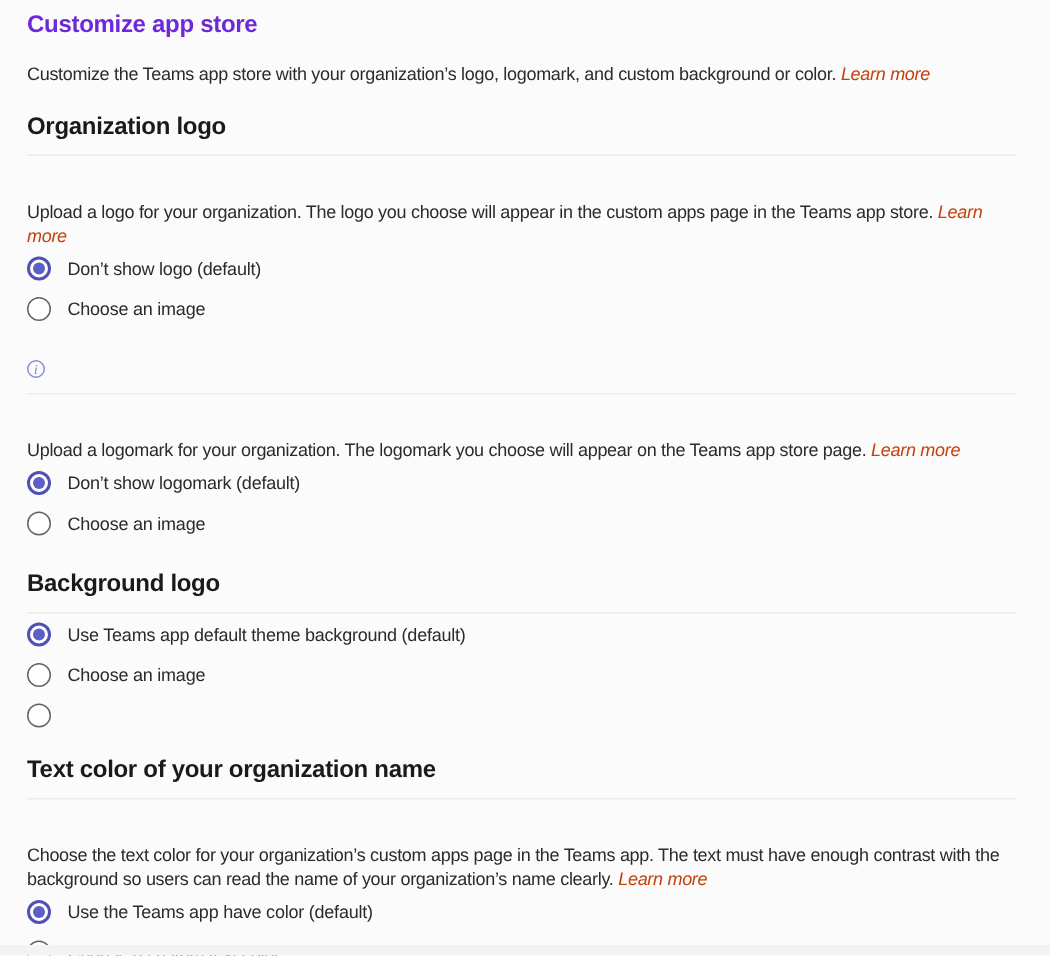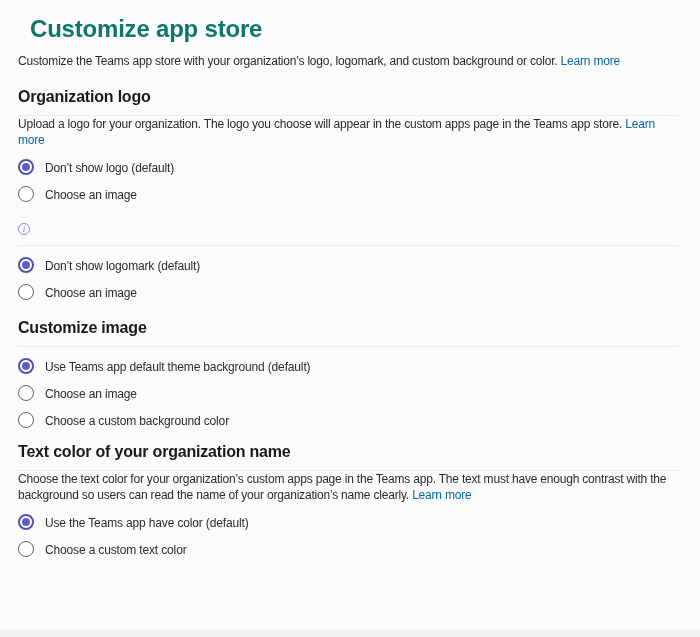--- a/index.html
+++ b/index.html
@@ -6,32 +6,32 @@
   body {
     width:700px; height:637px;
     overflow:hidden; position:relative;
     background:#fbfbfb;
     font-family:"Liberation Sans", sans-serif;
     color:#2b2b2b;
   }
   .page { padding:5px 20px 0 18px; }
 
   h1.page-title {
-    font-size:24px; line-height:23px; margin:12px;
-    font-weight:700; color:#0f766e; letter-spacing:-0.2px;
+    font-size:16px; line-height:23px; margin:0;
+    font-weight:700; color:#6d28d9; letter-spacing:-0.2px;
   }
 
   .desc {
     font-size:12px; line-height:16px; letter-spacing:-0.2px;
     margin:0; color:#2b2b2b;
   }
   .intro { margin:13px 0 11px; }
 
   .link {
-    color:#0369a1; text-decoration:none; cursor:pointer; letter-spacing:-0.2px;
+    color:#c2410c; text-decoration:none; cursor:pointer; letter-spacing:-0.2px;font-style:italic;
   }
 
   .sec { margin-top:20px; }
   .sec.tight { margin-top:16px; }
 
   .sec-head { display:flex; align-items:center; gap:5px; }
   h2.sec-title {
     font-size:16px; line-height:16px; margin:0;
     font-weight:700; color:#1a1a1a; letter-spacing:-0.2px;
   }
@@ -41,25 +41,25 @@
     color:#7b80d0; font-size:9px; line-height:10px;
     display:inline-flex; align-items:center; justify-content:center;
     font-family:"Liberation Serif", serif; font-style:italic;
     margin-top:1px; cursor:default; flex:none;
   }
 
   .divider {
     height:1px; background:#ececec; border:none;
     margin:10px 2px 0 0;
   }
-  .sec .desc { margin-top:0; }
+  .sec .desc { margin-top:29px; }
 
   .options { margin-top:0; }
   .radio-row {
-    height:27px; display:flex; align-items:flex-end; gap:11px; cursor:pointer;
+    height:27px; display:flex; align-items:center; gap:11px; cursor:pointer;
   }
   .radio {
     width:16px; height:16px; box-sizing:border-box; flex:none;
     border-radius:50%; background:#fff; border:1px solid #636363;
     position:relative;
   }
   .radio.selected { border:2px solid #4f52b2; }
   .radio.selected::after {
     content:""; position:absolute; inset:2px;
     border-radius:50%; background:#5b5fc7;
@@ -98,49 +98,50 @@
         <span class="radio-label">Choose an image</span>
       </div>
     </div>
   </section>
 
   <section class="sec">
     <div class="sec-head">
       <span class="info-icon">i</span>
     </div>
     <hr class="divider">
+    <p class="desc"><span>Upload a logomark for your organization. The logomark you choose will appear on the Teams app store page.</span>
+      <a class="link">Learn more</a></p>
     <div class="options">
       <div class="radio-row">
         <span class="radio selected"></span>
         <span class="radio-label">Don’t show logomark (default)</span>
       </div>
       <div class="radio-row">
         <span class="radio"></span>
         <span class="radio-label">Choose an image</span>
       </div>
     </div>
   </section>
 
   <section class="sec">
     <div class="sec-head">
-      <h2 class="sec-title">Customize image</h2>
+      <h2 class="sec-title">Background logo</h2>
     </div>
     <hr class="divider">
     <div class="options">
       <div class="radio-row">
         <span class="radio selected"></span>
         <span class="radio-label">Use Teams app default theme background (default)</span>
       </div>
       <div class="radio-row">
         <span class="radio"></span>
         <span class="radio-label">Choose an image</span>
       </div>
       <div class="radio-row">
         <span class="radio"></span>
-        <span class="radio-label">Choose a custom background color</span>
       </div>
     </div>
   </section>
 
   <section class="sec tight">
     <div class="sec-head">
       <h2 class="sec-title">Text color of your organization name</h2>
     </div>
     <hr class="divider">
     <p class="desc"><span>Choose the text color for your organization’s custom apps page in the Teams app. The text must have enough contrast with the background so users can read the name of your organization’s name clearly.</span>

